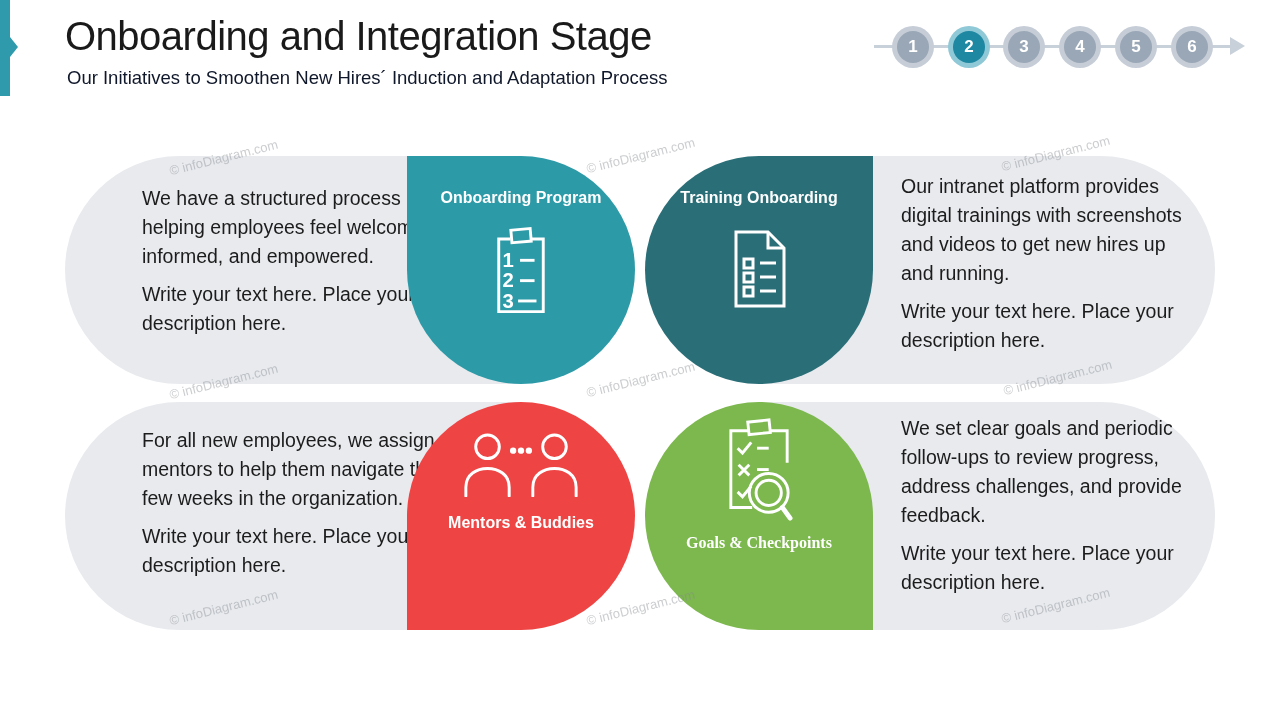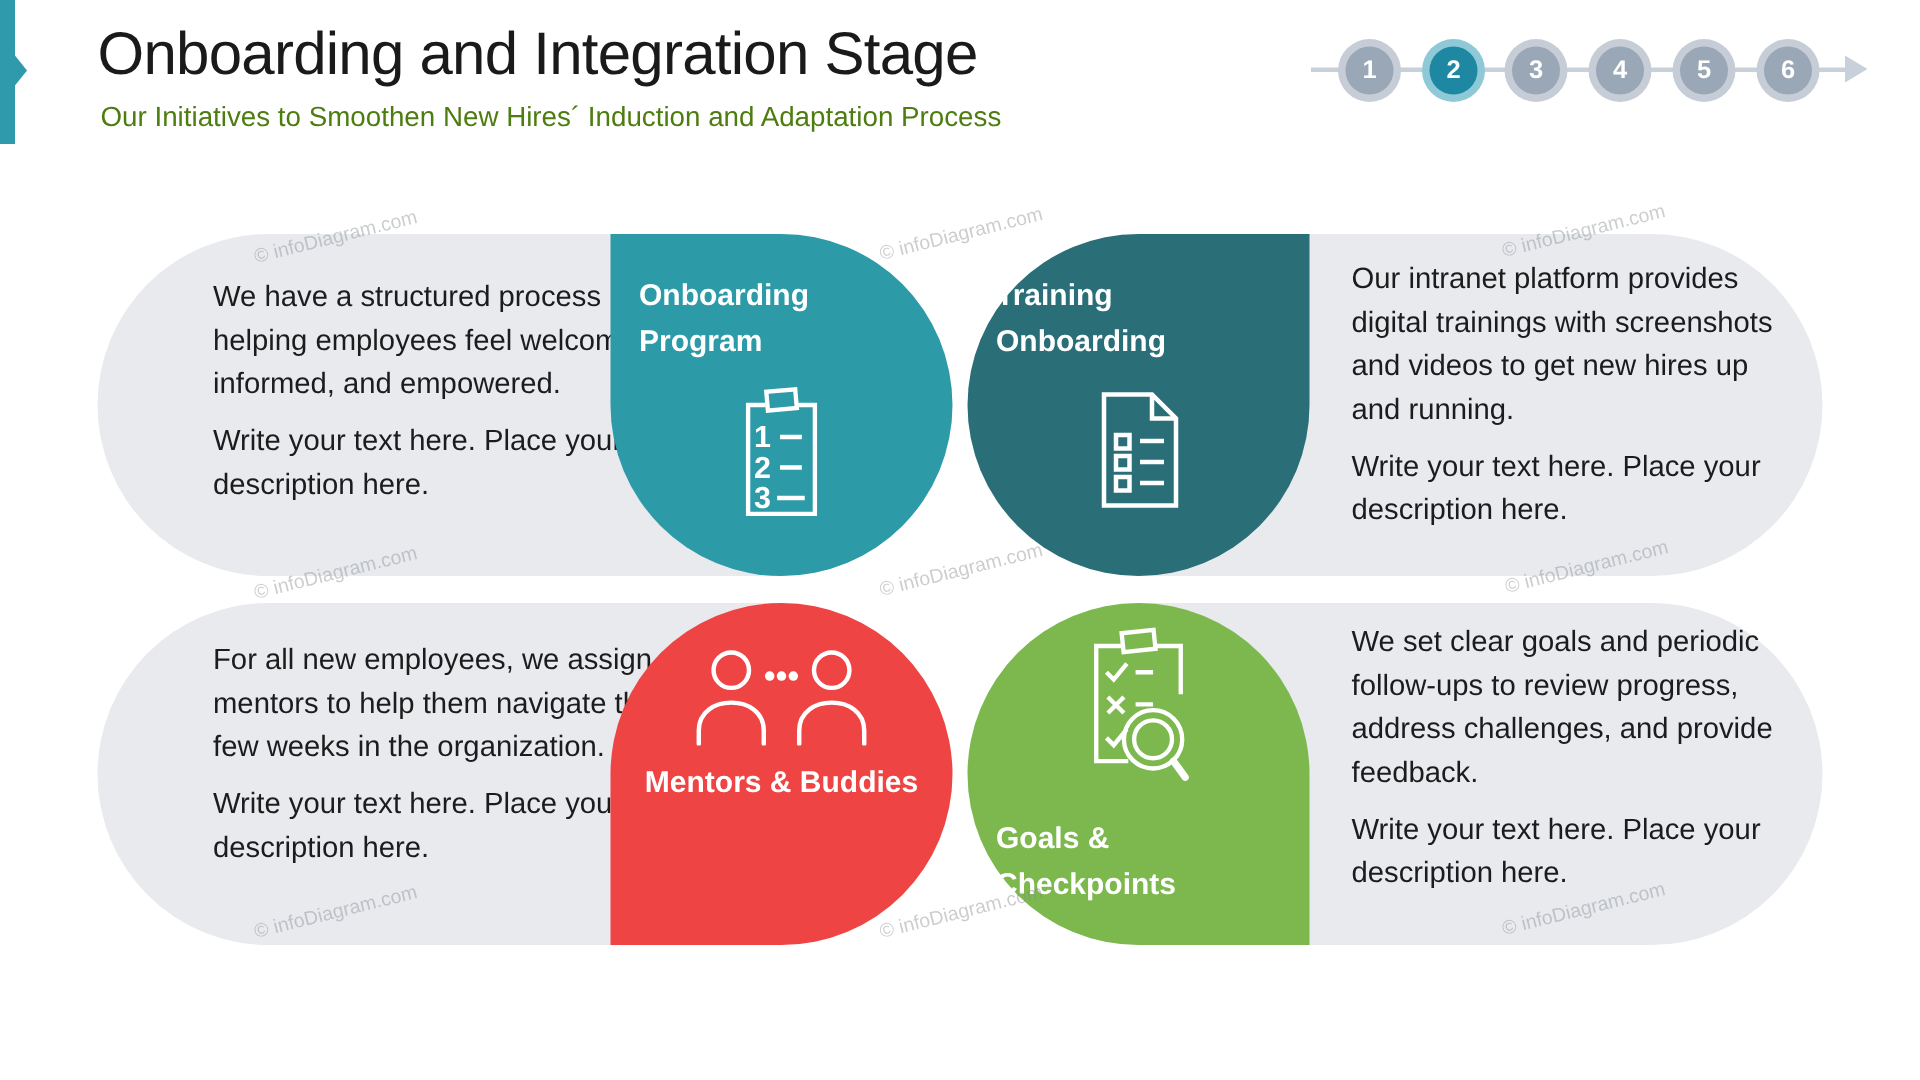--- a/index.html
+++ b/index.html
@@ -6,21 +6,21 @@
   html,body { width:1280px; height:720px; background:#fff; font-family:"Liberation Sans", sans-serif; }
   .slide { position:relative; width:1280px; height:720px; background:#ffffff; overflow:hidden; }
 
   
   .accent-bar { position:absolute; left:0; top:0; width:10px; height:96px; background:#2E9AAB; }
   .accent-chevron { position:absolute; left:10px; top:37px; width:0; height:0;
     border-top:10px solid transparent; border-bottom:10px solid transparent; border-left:8px solid #2E9AAB; }
 
   
   .title { position:absolute; left:65px; top:14px; font-size:40px; font-weight:400; color:#1a1a1a; letter-spacing:-0.5px; }
-  .subtitle { position:absolute; left:67px; top:67px; font-size:18.5px; font-weight:400; color:#4d7c0f; }
+  .subtitle { position:absolute; left:67px; top:67px; font-size:18.5px; font-weight:400; color:#0f172a; }
 
   
   .step-line { position:absolute; left:874px; top:45px; width:358px; height:3px; background:#C8D0D9; }
   .step-arrow { position:absolute; left:1230px; top:37px; width:0; height:0;
     border-top:9px solid transparent; border-bottom:9px solid transparent; border-left:15px solid #C8D0D9; }
   .step { position:absolute; top:26px; width:42px; height:42px; border-radius:50%;
     display:flex; align-items:center; justify-content:center; }
   .step-inner { width:32px; height:32px; border-radius:50%; display:flex; align-items:center; justify-content:center;
     font-size:17px; font-weight:700; color:#ffffff; }
 
@@ -30,29 +30,29 @@
   .pill-right { border-radius:0 114px 114px 0; }
   .pill-text { font-size:19.5px; line-height:29px; color:#1c1c1c; }
   .pill-text p { margin-bottom:9px; }
   .pt1 { padding:28px 28px 0 77px; }
   .pt2 { padding:16px 26px 0 141px; }
   .pt3 { padding:24px 28px 0 77px; }
   .pt4 { padding:12px 26px 0 141px; }
 
   
   .circle { position:absolute; width:228px; height:228px; display:flex; flex-direction:column; align-items:center; }
-  .circle-title { font-size:20px; line-height:31px; font-weight:700; color:#ffffff; text-align:left; max-width:190px; }
+  .circle-title { font-size:16px; line-height:31px; font-weight:700; color:#ffffff; text-align:left; max-width:190px; }
   .c1 { left:407px; top:156px; border-radius:0 114px 114px 114px; padding-top:26px; }
   .c2 { left:645px; top:156px; border-radius:114px 0 114px 114px; padding-top:26px; }
   .c3 { left:407px; top:402px; border-radius:114px 114px 114px 0; padding-top:30px; }
   .c4 { left:645px; top:402px; border-radius:114px 114px 0 114px; padding-top:16px; }
   .c1 .icon-wrap { margin-top:12px; }
   .c2 .icon-wrap { margin-top:16px; }
   .c3 .circle-title { margin-top:10px; }
-  .c4 .circle-title { margin-top:19px; }
+  .c4 .circle-title { margin-top:2px;font-family:Liberation Serif, serif; }
 
   
   .wm { position:absolute; font-size:13px; color:#85898e; opacity:0.42; transform:rotate(-14deg);
     white-space:nowrap; pointer-events:none; }
 
   
   .footer { position:absolute; left:65px; top:681px; font-size:26px; color:#a9a9a9; letter-spacing:0.5px; }
   .footer .brand { font-weight:700; color:#9c9c9c; }
 
   svg { display:block; }

